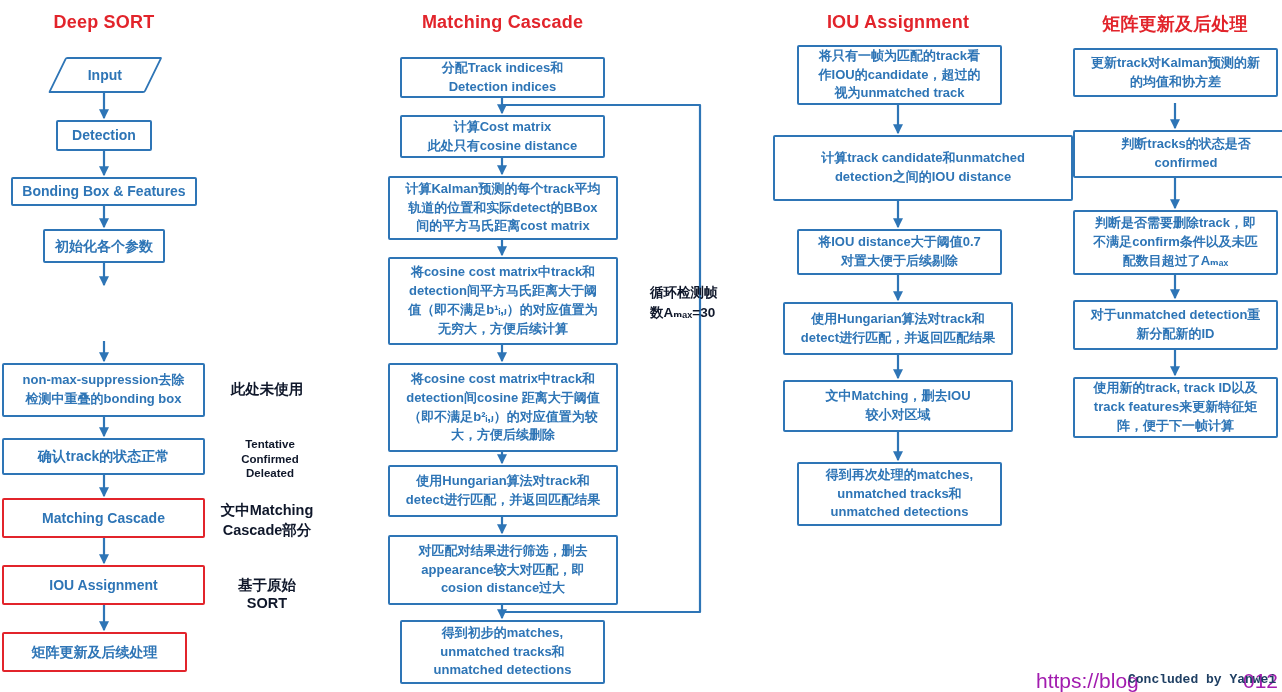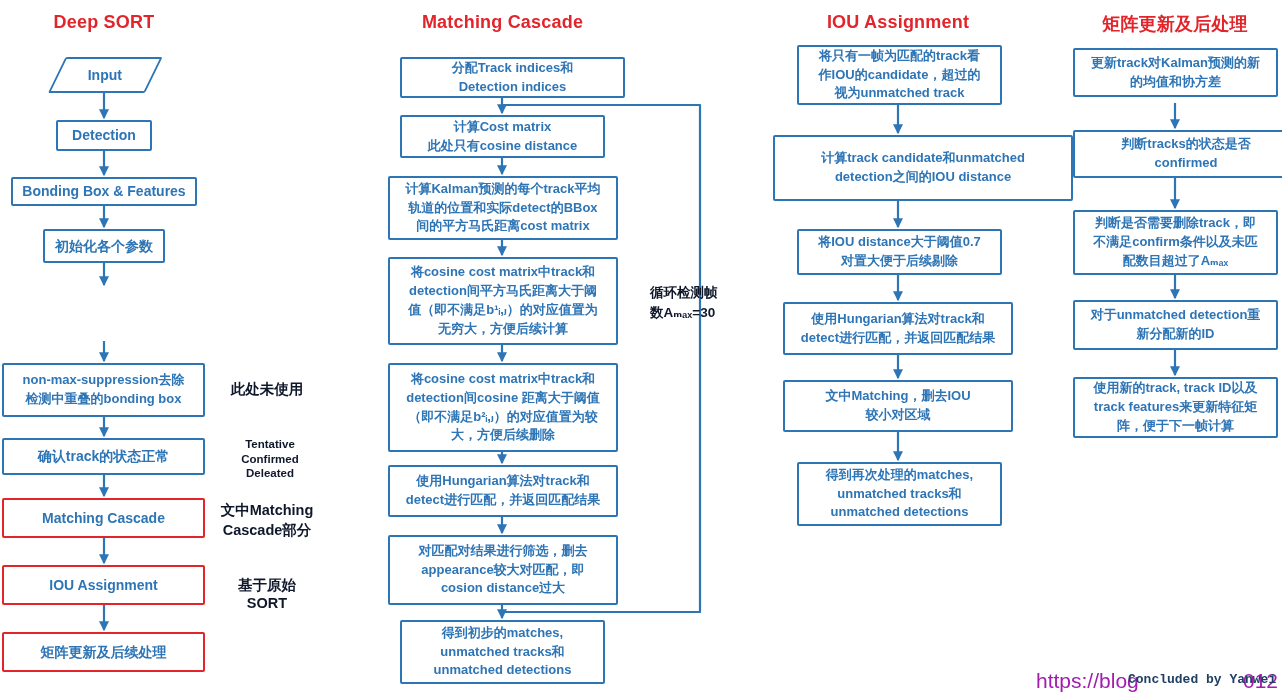--- a/index.html
+++ b/index.html
@@ -133,33 +133,33 @@
     <span class="para-inner">Input</span>
   </div>
   <div class="node" style="left:56px;top:120px;width:96px;height:31px;font-size:14px;">Detection</div>
   <div class="node" style="left:11px;top:177px;width:186px;height:29px;font-size:14px;">Bonding Box &amp; Features</div>
   <div class="node" style="left:43px;top:229px;width:122px;height:34px;font-size:14px;">初始化各个参数</div>
   <div class="node" style="left:2px;top:363px;width:203px;height:54px;">non-max-suppression去除
 检测中重叠的bonding box</div>
   <div class="node" style="left:2px;top:438px;width:203px;height:37px;font-size:14px;">确认track的状态正常</div>
   <div class="node red" style="left:2px;top:498px;width:203px;height:40px;font-size:14px;">Matching Cascade</div>
   <div class="node red" style="left:2px;top:565px;width:203px;height:40px;font-size:14px;">IOU Assignment</div>
-  <div class="node red" style="left:2px;top:632px;width:203px;height:40px;font-size:14px;">矩阵更新及后续处理</div>
+  <div class="node red" style="left:2px;top:632px;width:185px;height:40px;font-size:14px;">矩阵更新及后续处理</div>
 
   <div class="note" style="left:222px;top:380px;width:90px;font-size:14.5px;">此处未使用</div>
   <div class="note" style="left:236px;top:437px;width:68px;font-size:11.5px;line-height:1.28;">Tentative
 Confirmed
 Deleated</div>
   <div class="note" style="left:218px;top:500px;width:98px;font-size:14.5px;line-height:1.4;">文中Matching
 Cascade部分</div>
   <div class="note" style="left:218px;top:576px;width:98px;font-size:14.5px;">基于原始SORT</div>
 
   <div class="col-title" style="left:420px;top:12px;width:165px;">Matching Cascade</div>
 
-  <div class="node" style="left:400px;top:57px;width:225px;height:41px;">分配Track indices和
+  <div class="node" style="left:400px;top:57px;width:205px;height:41px;">分配Track indices和
 Detection indices</div>
   <div class="node" style="left:400px;top:115px;width:205px;height:43px;">计算Cost matrix
 此处只有cosine distance</div>
   <div class="node" style="left:388px;top:176px;width:230px;height:64px;">计算Kalman预测的每个track平均
 轨道的位置和实际detect的BBox
 间的平方马氏距离cost matrix</div>
   <div class="node" style="left:388px;top:257px;width:230px;height:88px;">将cosine cost matrix中track和
 detection间平方马氏距离大于阈
 值（即不满足b¹ᵢ,ⱼ）的对应值置为
 无穷大，方便后续计算</div>

